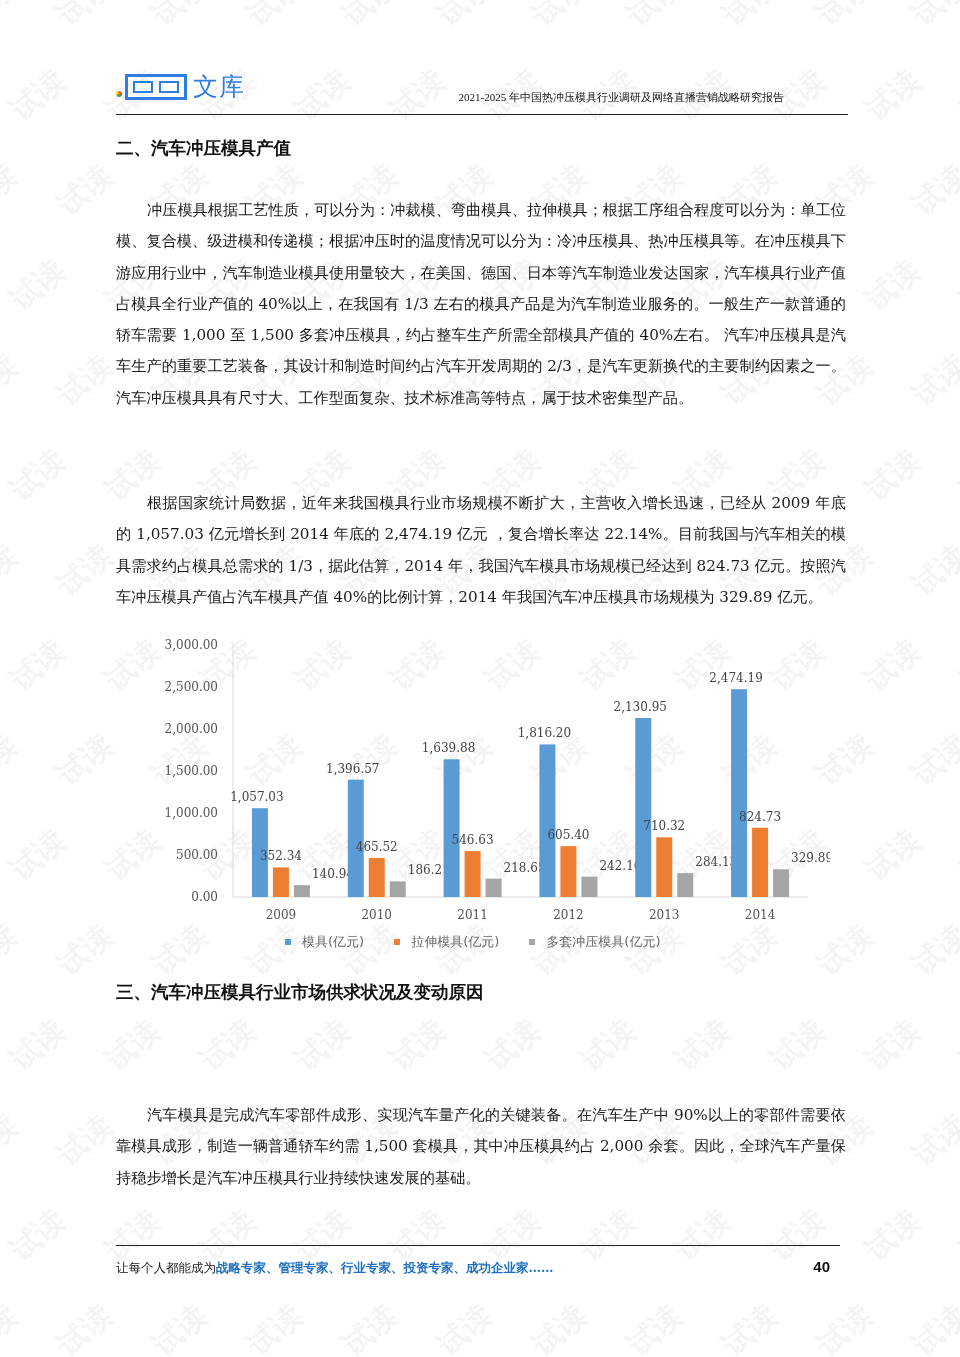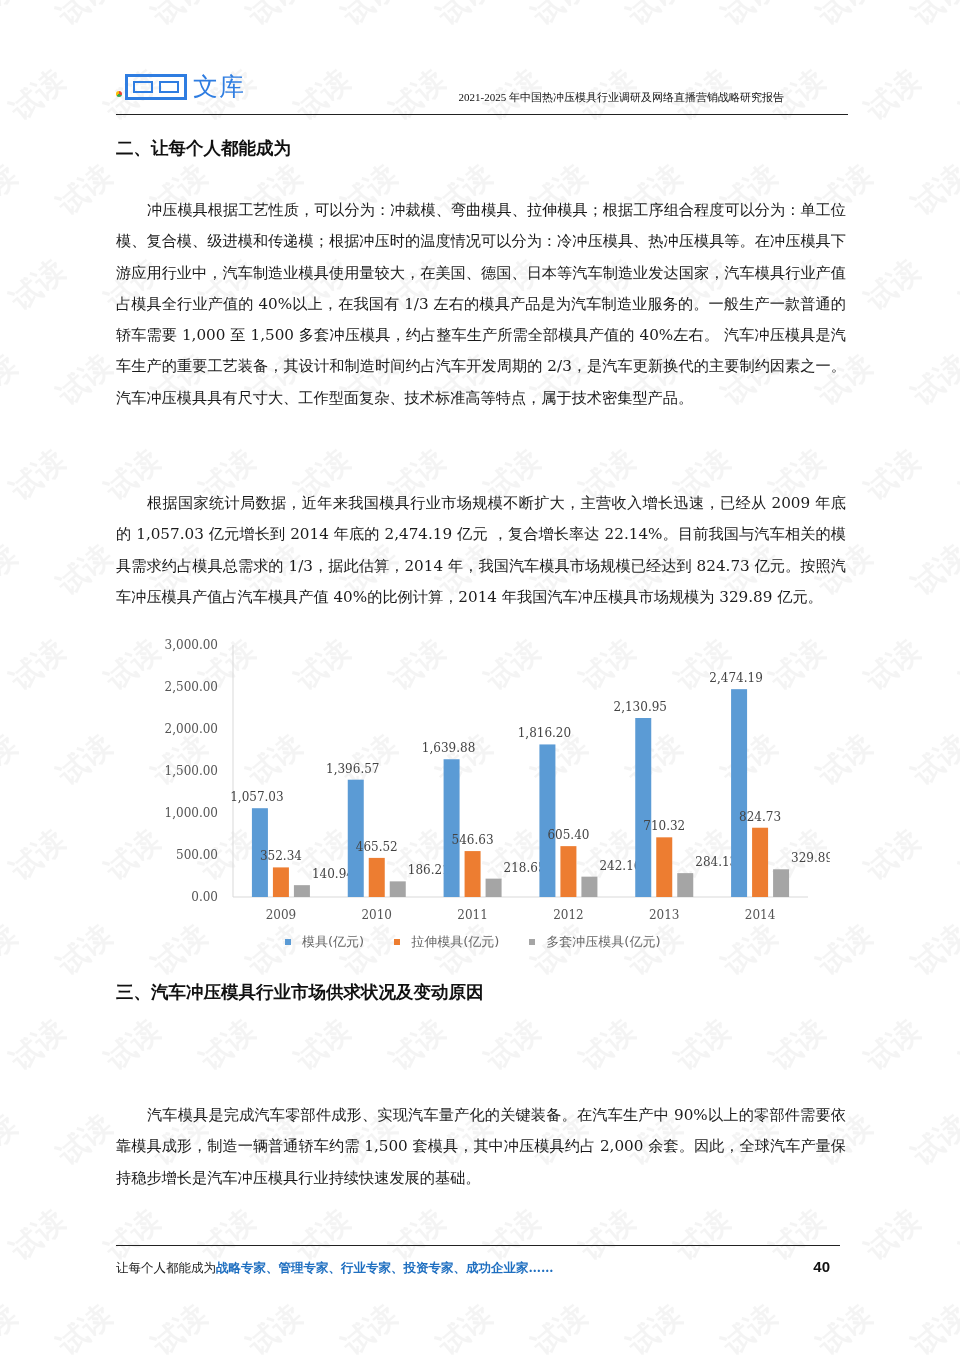--- a/index.html
+++ b/index.html
@@ -223,21 +223,21 @@
 
   <div class="header">
     <div class="logo">
       <span class="logo-dot"></span>
       <span class="logo-mark"></span>
       <span class="logo-text">文库</span>
     </div>
     <div class="header-title">2021-2025 年中国热冲压模具行业调研及网络直播营销战略研究报告</div>
   </div>
 
-  <h2 class="sec" style="top:136px;">二、让每个人都能成为</h2>
+  <h2 class="sec" style="top:136px;">二、汽车冲压模具产值</h2>
 
   <p class="body" style="top:195px;">冲压模具根据工艺性质，可以分为：冲裁模、弯曲模具、拉伸模具；根据工序组合程度可以分为：单工位模、复合模、级进模和传递模；根据冲压时的温度情况可以分为：冷冲压模具、热冲压模具等。在冲压模具下游应用行业中，汽车制造业模具使用量较大，在美国、德国、日本等汽车制造业发达国家，汽车模具行业产值占模具全行业产值的 40%以上，在我国有 1/3 左右的模具产品是为汽车制造业服务的。一般生产一款普通的轿车需要 1,000 至 1,500 多套冲压模具，约占整车生产所需全部模具产值的 40%左右。 汽车冲压模具是汽车生产的重要工艺装备，其设计和制造时间约占汽车开发周期的 2/3，是汽车更新换代的主要制约因素之一。汽车冲压模具具有尺寸大、工作型面复杂、技术标准高等特点，属于技术密集型产品。</p>
 
   <p class="body" style="top:488px;">根据国家统计局数据，近年来我国模具行业市场规模不断扩大，主营收入增长迅速，已经从 2009 年底的 1,057.03 亿元增长到 2014 年底的 2,474.19 亿元 ，复合增长率达 22.14%。目前我国与汽车相关的模具需求约占模具总需求的 1/3，据此估算，2014 年，我国汽车模具市场规模已经达到 824.73 亿元。按照汽车冲压模具产值占汽车模具产值 40%的比例计算，2014 年我国汽车冲压模具市场规模为 329.89 亿元。</p>
 
   <div class="chart">
     <svg id="chart-svg" width="680" height="300">
         <line x1="83" y1="15" x2="83" y2="267" stroke="#d9d9d9" stroke-width="1"></line>
         <line x1="83" y1="267" x2="658" y2="267" stroke="#d9d9d9" stroke-width="1"></line>
         <text x="68" y="271" text-anchor="end" class="axis-label">0.00</text>

